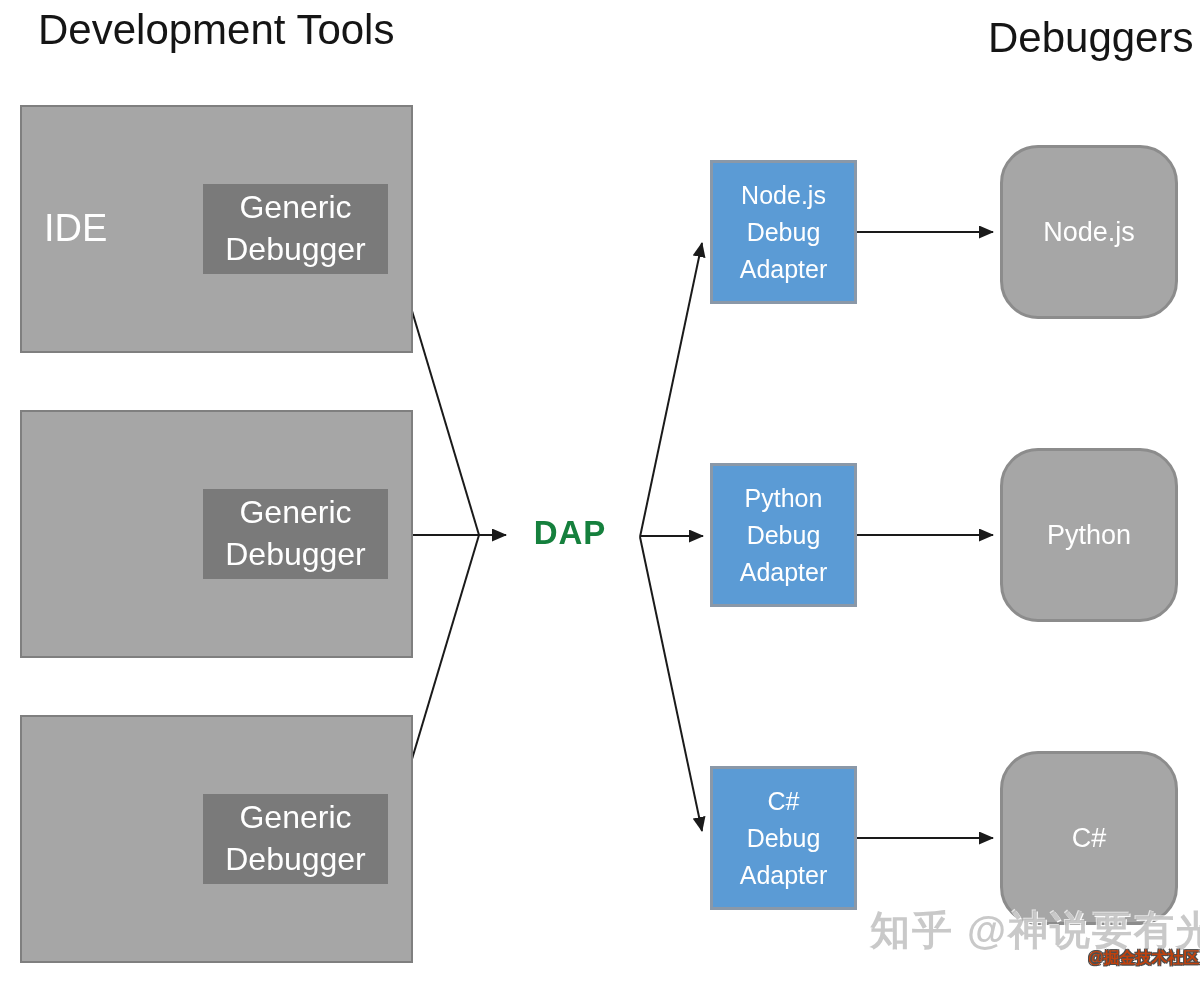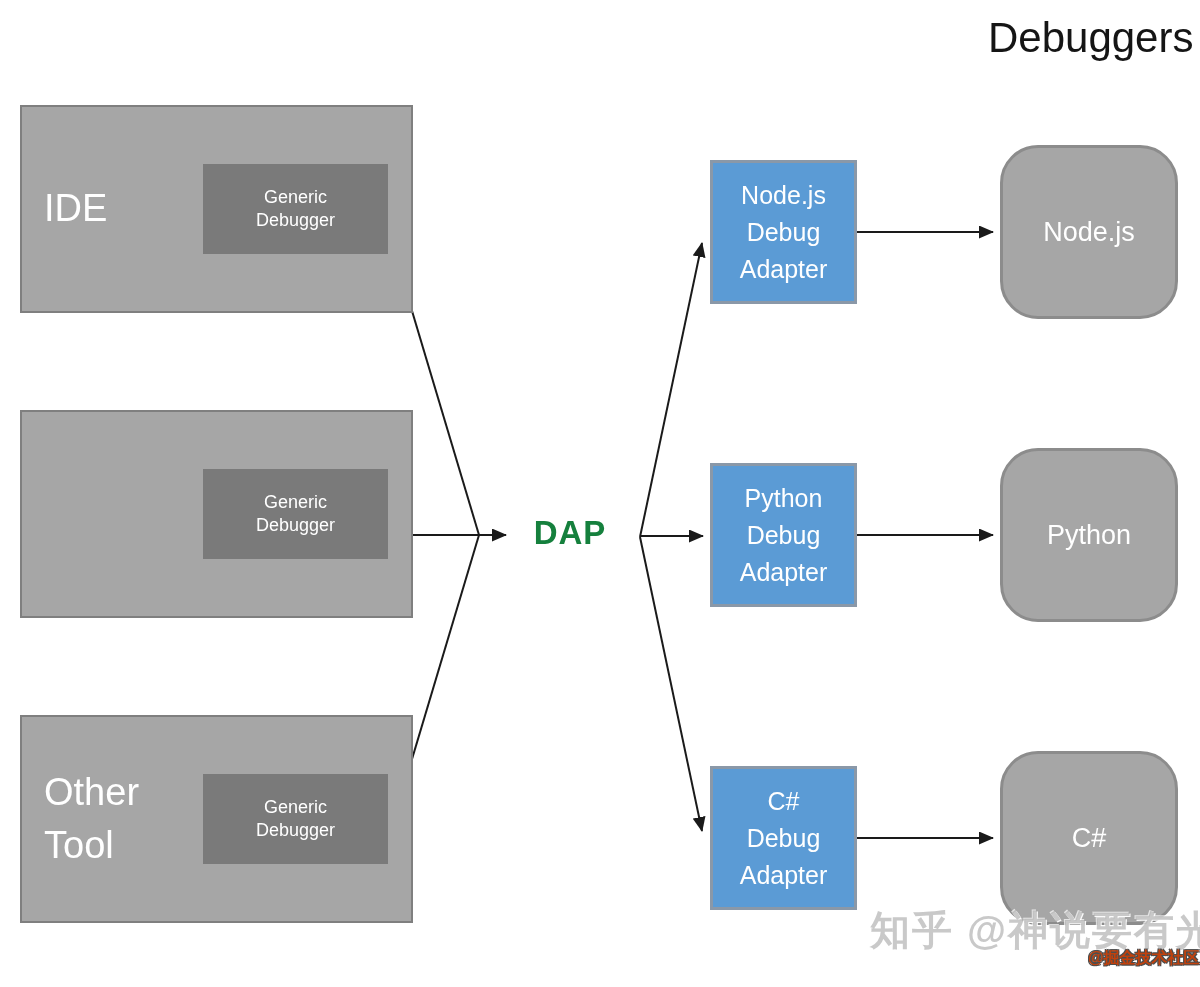--- a/index.html
+++ b/index.html
@@ -43,21 +43,21 @@
     font-size:42px;
     color:var(--heading-text);
     white-space:nowrap;
   }
   .hdr-left{ left:38px; top:6px; }
   .hdr-right{ left:988px; top:14px; }
   .tool-box{
     position:absolute;
     left:20px;
     width:393px;
-    height:208px;
+    height:248px;
     background:var(--tool-box-fill);
     border:2px solid var(--tool-box-border);
   }
   .tool-label{
     position:absolute;
     left:22px;
     top:50%;
     transform:translateY(-50%);
     color:var(--box-text);
     font-size:38px;
@@ -70,21 +70,21 @@
     top:50%;
     transform:translateY(-50%);
     width:185px;
     height:90px;
     background:var(--generic-debugger-fill);
     color:var(--box-text);
     display:flex;
     align-items:center;
     justify-content:center;
     text-align:center;
-    font-size:18px;
+    font-size:32px;
     line-height:1.3;
     white-space:pre-line;
   }
   .dap-label{
     position:absolute;
     left:528px;
     top:514px;
     width:84px;
     text-align:center;
     font-size:33px;
@@ -142,20 +142,21 @@
     color:#c2410c;
     text-shadow:-1px -1px 0 #4d4d4d, 1px -1px 0 #4d4d4d, -1px 1px 0 #4d4d4d, 1px 1px 0 #4d4d4d;
     white-space:nowrap;
   }
 </style>
 </head>
 <body>
 
 <div class="stage">
 
+  <div class="hdr hdr-left">Development Tools</div>
   <div class="hdr hdr-right">Debuggers</div>
 
   <svg class="connectors" width="1200" height="987" viewBox="0 0 1200 987">
     <defs>
       <marker id="ah" viewBox="0 0 15 13" markerUnits="userSpaceOnUse" markerWidth="15" markerHeight="13" refX="14" refY="6.5" orient="auto">
         <path class="ah" d="M0,0 L15,6.5 L0,13 z"></path>
       </marker>
     </defs>
     <line class="connector" x1="389" y1="234" x2="479" y2="535"></line>
     <line class="connector" x1="390" y1="535" x2="506" y2="535" marker-end="url(#ah)"></line>
@@ -173,22 +174,20 @@
     <div class="generic-debugger">Generic
 Debugger</div>
   </div>
 
   <div class="tool-box" style="top:410px">
     <div class="generic-debugger">Generic
 Debugger</div>
   </div>
 
   <div class="tool-box" style="top:715px">
-    <div class="tool-label">Other
-Tool</div>
     <div class="generic-debugger">Generic
 Debugger</div>
   </div>
 
   <div class="dap-label">DAP</div>
 
   <div class="adapter-box" style="top:160px">Node.js
 Debug
 Adapter</div>
   <div class="adapter-box" style="top:463px">Python

